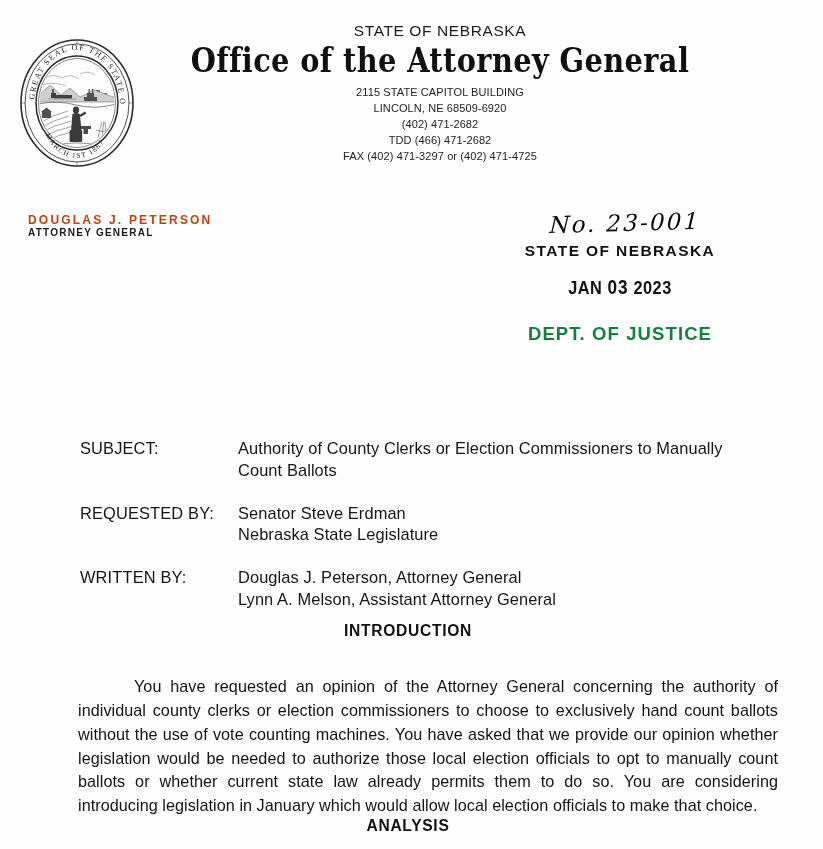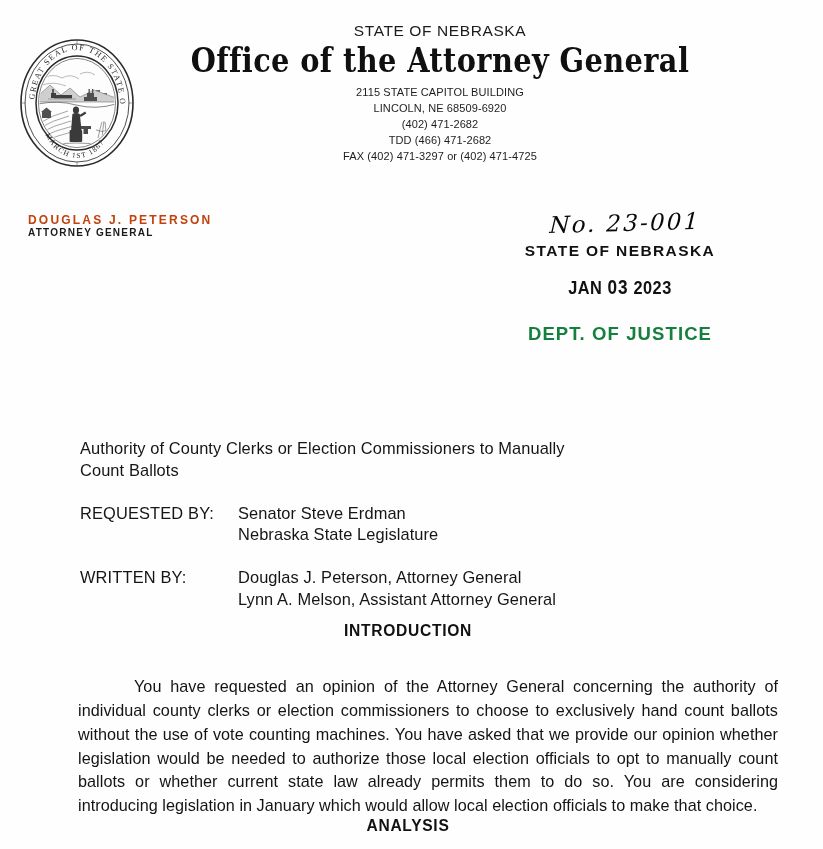--- a/index.html
+++ b/index.html
@@ -339,20 +339,21 @@
       <span>JAN</span>
       <span class="dd">03</span>
       <span>2023</span>
     </div>
     <div class="stamp-dept">DEPT. OF JUSTICE</div>
   </div>
 
   <div class="fields">
 
     <div class="field-row">
+      <div class="field-label">SUBJECT:</div>
       <div class="field-value">
         <div>Authority of County Clerks or Election Commissioners to Manually</div>
         <div>Count Ballots</div>
       </div>
     </div>
 
     <div class="field-row">
       <div class="field-label">REQUESTED BY:</div>
       <div class="field-value">
         <div>Senator Steve Erdman</div>

